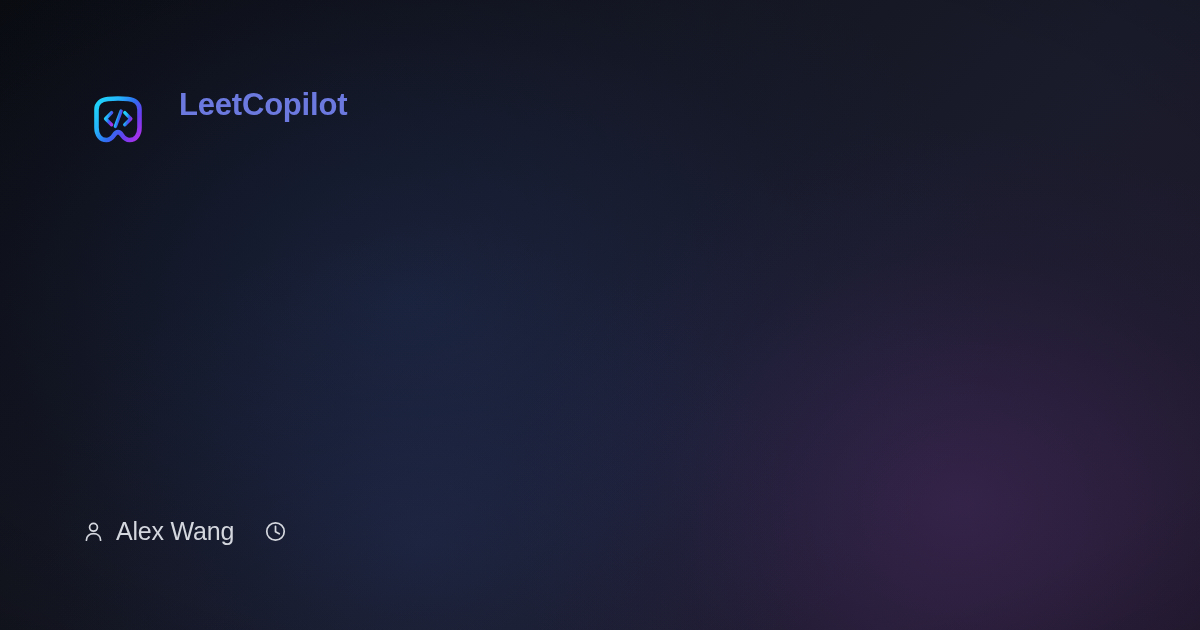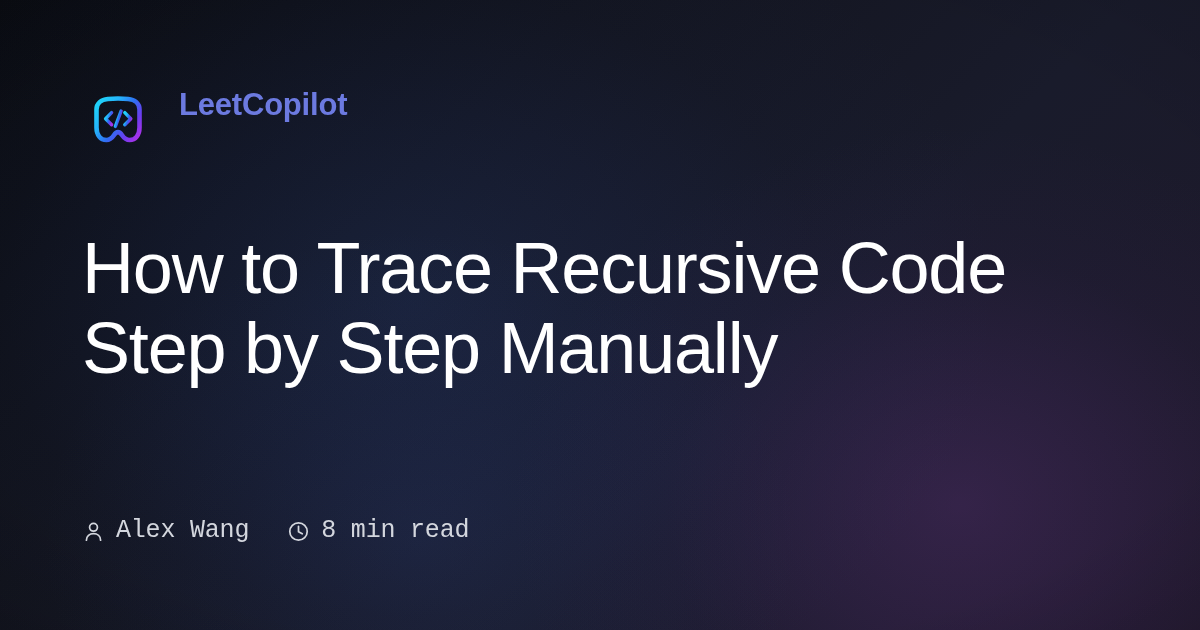--- a/index.html
+++ b/index.html
@@ -123,22 +123,21 @@
     letter-spacing:-1.2px;
   }
 
   
   .meta {
     position:absolute;
     left:82px;
     top:516px;
     display:flex;
     align-items:center;
-    gap:38px;
-    font-family:Liberation Mono, monospace;
+    gap:30px;
   }
   .meta-item {
     display:flex;
     align-items:center;
     gap:11px;
     font-size:25px;
     line-height:30px;
     color:#d4d7de;
     letter-spacing:-0.2px;
     white-space:nowrap;
@@ -193,36 +192,34 @@
         <path d="M39.1 23.0 L 33.4 38.4" fill="none" stroke="url(#logoGrad)" stroke-width="3.4" stroke-linecap="round"></path>
 
         <path d="M42.8 24.6 L 48.8 30.7 L 42.8 36.8" fill="none" stroke="url(#logoGrad)" stroke-width="3.4" stroke-linecap="round" stroke-linejoin="round"></path>
       </svg>
 
       <div class="brand-text">
         <div class="brand-name">LeetCopilot</div>
       </div>
     </div>
 
-    <h1 class="headline">How to Trace Recursive Code Step by Step Manually</h1>
 
     <div class="meta">
 
       <div class="meta-item">
         <svg class="meta-icon" viewBox="0 0 24 24">
           <circle cx="12" cy="7.6" r="4.1" fill="none" stroke="#d4d7de" stroke-width="1.8"></circle>
           <path d="M4.6 21.0 C 4.6 16.6 7.9 14.2 12 14.2 C 16.1 14.2 19.4 16.6 19.4 21.0" fill="none" stroke="#d4d7de" stroke-width="1.8" stroke-linecap="round"></path>
         </svg>
         <span>Alex Wang</span>
       </div>
 
       <div class="meta-item">
         <svg class="meta-icon" viewBox="0 0 24 24">
           <circle cx="12" cy="12" r="9.1" fill="none" stroke="#d4d7de" stroke-width="1.8"></circle>
           <path d="M12 6.6 L 12 12.2 L 15.9 14.4" fill="none" stroke="#d4d7de" stroke-width="1.8" stroke-linecap="round" stroke-linejoin="round"></path>
         </svg>
-        <span>8 min read</span>
       </div>
 
     </div>
 
   </div>
 </div>
 
 </body></html>

